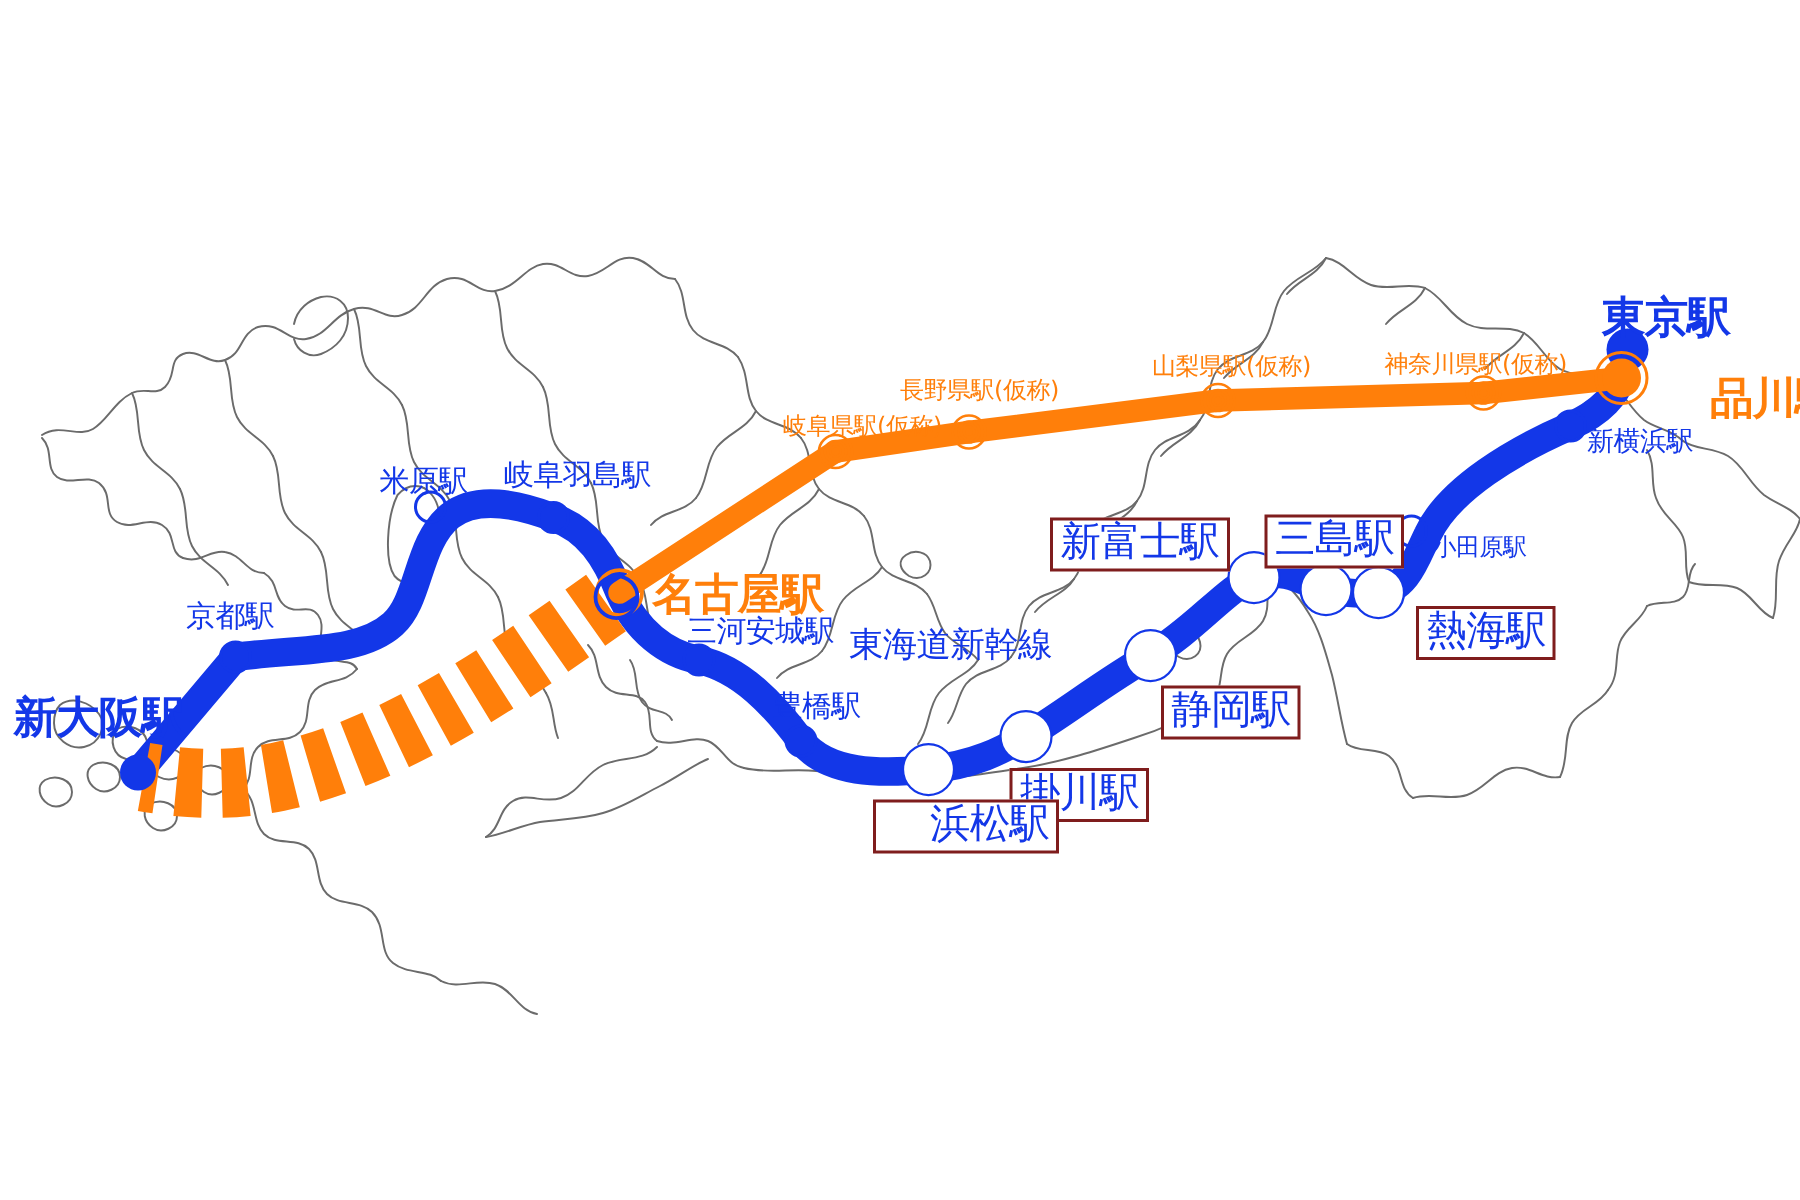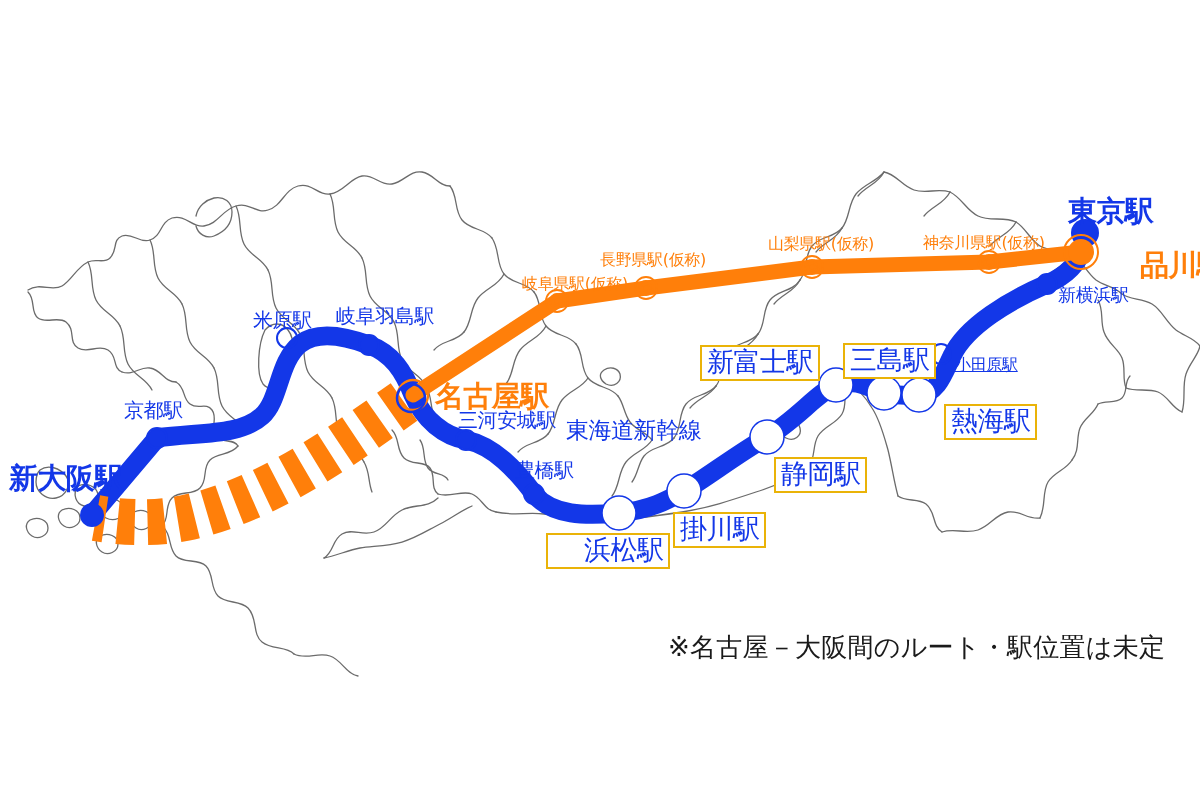--- a/index.html
+++ b/index.html
@@ -29,21 +29,21 @@
     line-height: 1.05;
     letter-spacing: -0.02em;
     font-family: "DejaVu Sans", "Liberation Sans", sans-serif;
   }
   .lbl-blue   { color: #1337E8; }
   .lbl-orange { color: #FF7F0A; }
   .lbl-black  { color: #1a1a1a; }
 
   
   .boxed {
-    border: 2px solid #eab308;
+    border: 2px solid #7f1d1d;
     background: #ffffff;
     color: #1337E8;
     padding: 1px 5px 3px 5px;
     font-size: 27px;
     font-weight: 400;
   }
   
   .big    { font-size: 29px; font-weight: 700; text-align: right; }
   .mid    { font-size: 20px; font-weight: 400; }
   .small  { font-size: 16px; font-weight: 400; }
@@ -268,29 +268,28 @@
   <div class="lbl lbl-orange small" style="left:768px; top:236px;">山梨県駅(仮称)</div>
   <div class="lbl lbl-orange small" style="left:600px; top:252px;">長野県駅(仮称)</div>
   <div class="lbl lbl-orange small" style="left:494px; top:276px;margin-left:28px;">岐阜県駅(仮称)</div>
 
   <div class="lbl lbl-blue big" style="left:1068px; top:196px;">東京駅</div>
   <div class="lbl lbl-orange big" style="left:1140px; top:250px;">品川駅</div>
   <div class="lbl lbl-orange big" style="left:435px; top:381px;">名古屋駅</div>
   <div class="lbl lbl-blue big" style="left:9px; top:463px;">新大阪駅</div>
 
   <div class="lbl lbl-blue tiny" style="left:1058px; top:286px;">新横浜駅</div>
-  <div class="lbl lbl-blue small" style="left:955px; top:357px;text-decoration:underline;">小田原駅</div>
+  <div class="lbl lbl-blue small" style="left:955px; top:357px;">小田原駅</div>
   <div class="lbl lbl-blue mid" style="left:515px; top:460px;">豊橋駅</div>
   <div class="lbl lbl-blue mid" style="left:458px; top:410px;">三河安城駅</div>
   <div class="lbl lbl-blue mid" style="left:336px; top:306px;">岐阜羽島駅</div>
   <div class="lbl lbl-blue mid" style="left:253px; top:310px;">米原駅</div>
   <div class="lbl lbl-blue mid" style="left:124px; top:400px;">京都駅</div>
 
   <div class="lbl boxed" style="left:944px; top:404px;">熱海駅</div>
   <div class="lbl boxed" style="left:843px; top:343px;">三島駅</div>
   <div class="lbl boxed" style="left:700px; top:345px;">新富士駅</div>
   <div class="lbl boxed" style="left:774px; top:457px;">静岡駅</div>
   <div class="lbl boxed" style="left:673px; top:512px;">掛川駅</div>
-  <div class="lbl boxed" style="left:546px; top:533px;padding-left:36px;">浜松駅</div>
-
-  <div class="lbl lbl-black footnote" style="left:668px; top:634px;">※名古屋－大阪間のルート・駅位置は未定</div>
+  <div class="lbl boxed" style="left:582px; top:533px;padding-left:36px;">浜松駅</div>
+
 
 </div>
 
 </body></html>

